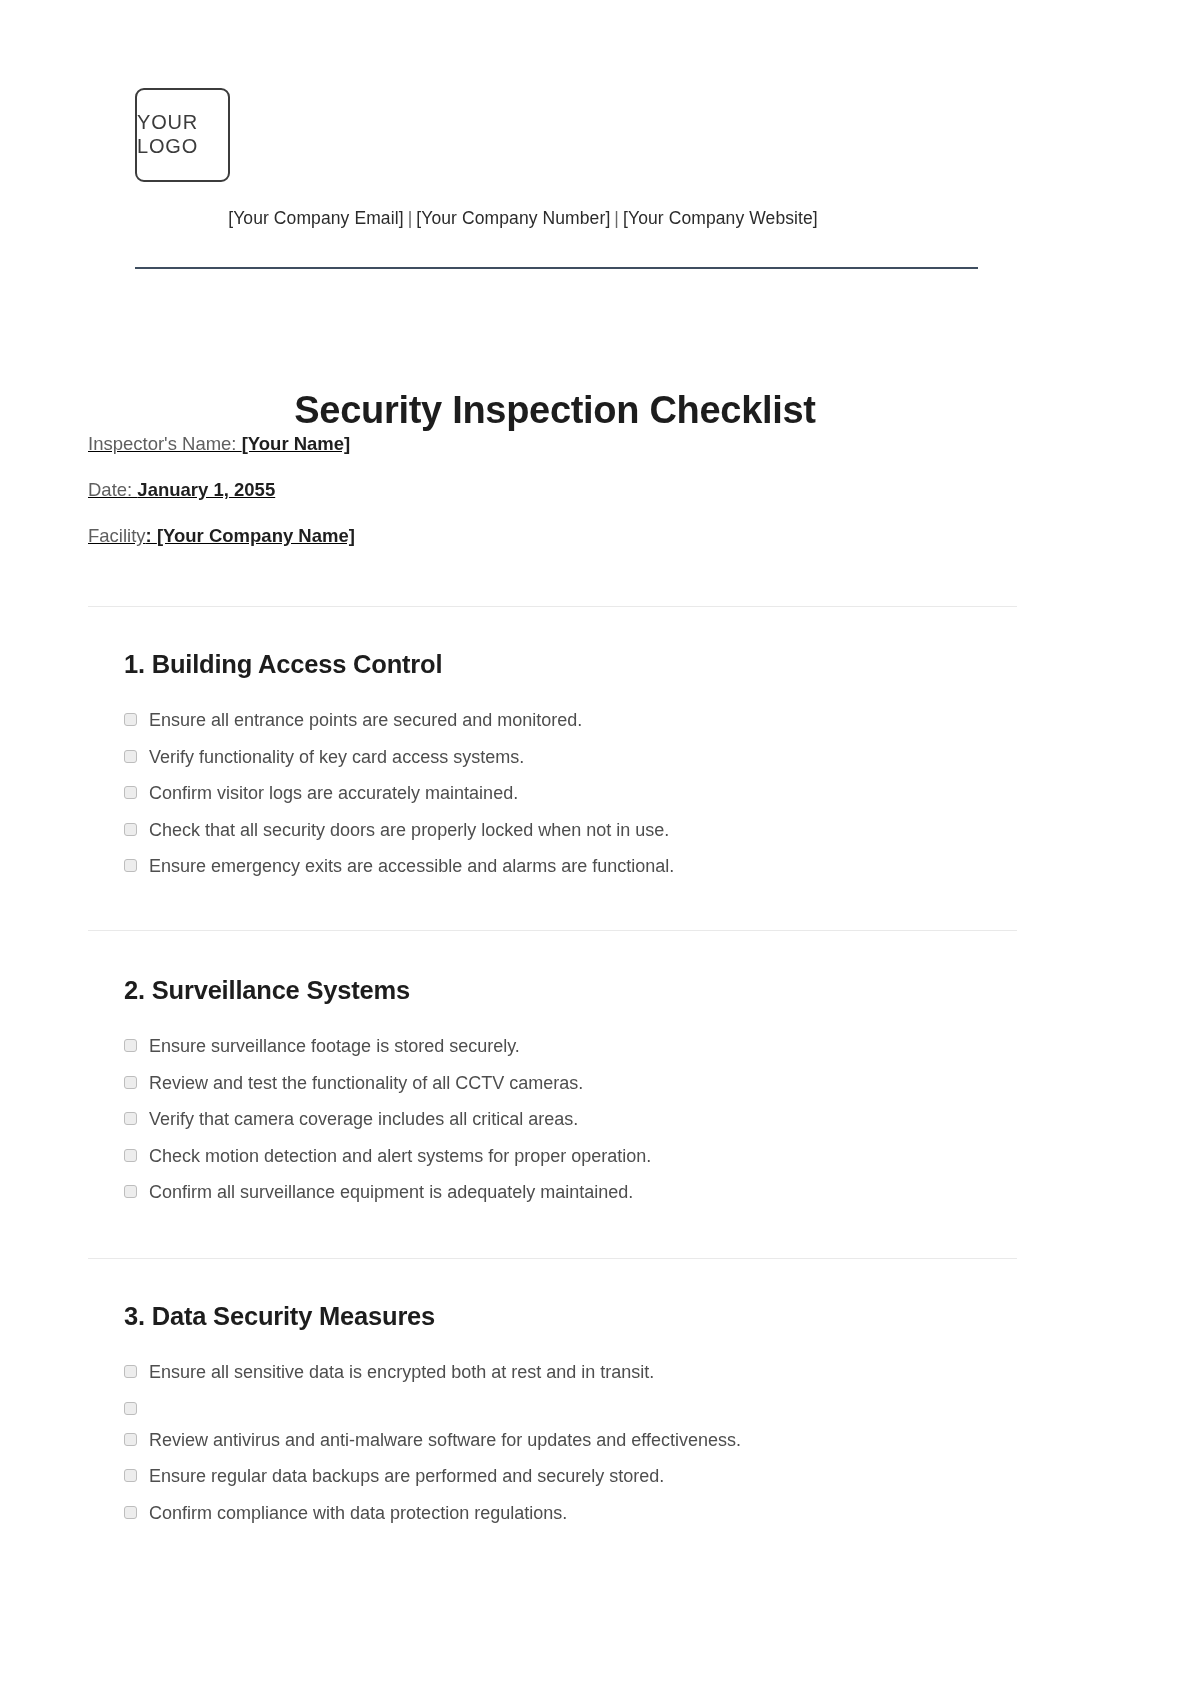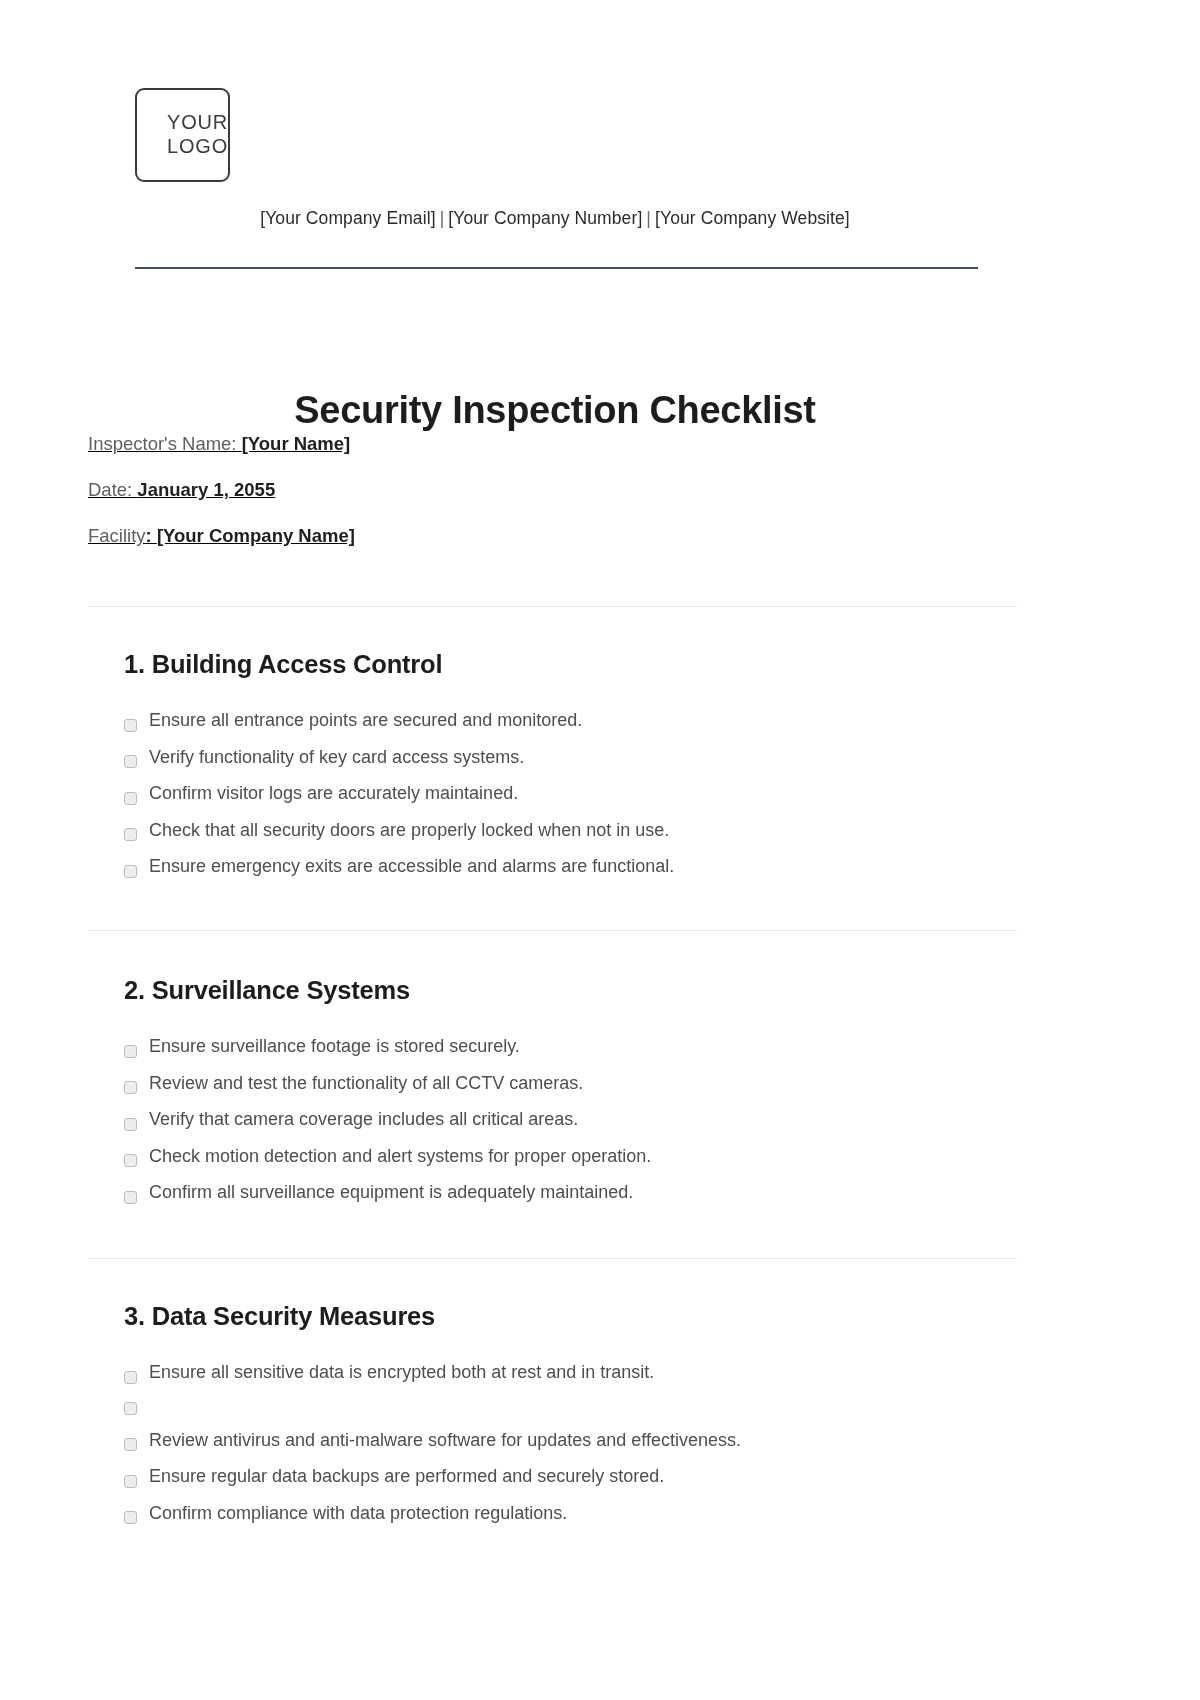--- a/index.html
+++ b/index.html
@@ -36,42 +36,41 @@
     position: absolute;
     left: 135px;
     top: 88px;
     width: 95px;
     height: 94px;
     border: 2px solid #3c3c3c;
     border-radius: 9px;
     box-sizing: border-box;
     display: flex;
     flex-direction: column;
-    align-items: flex-end;
+    align-items: flex-start;
     justify-content: center;
     line-height: 1.18;
   }
   .logo-line {
     font-size: 20px;
     letter-spacing: 0.8px;
     color: #3c3c3c;
     font-weight: 400;
   }
 
   .contact-line {
     position: absolute;
     left: 0;
     top: 208px;
     width: 1046px;
     text-align: center;
     font-size: 17.5px;
     color: #2b2b2b;
     letter-spacing: 0.1px;
     white-space: nowrap;
-    padding-left: 32px;
   }
   .contact-sep {
     color: #6a6a6a;
     padding: 0 4px;
   }
 
   .header-rule {
     position: absolute;
     left: 135px;
     top: 267px;
@@ -145,21 +144,21 @@
     margin: 0 0 30px 0;
   }
 
   .check-list {
     list-style: none;
     margin: 0;
     padding: 0;
   }
   .check-item {
     display: flex;
-    align-items: flex-end;
+    align-items: flex-start;
     margin-bottom: 14px;
   }
   .checkbox {
     width: 13px;
     height: 13px;
     min-width: 13px;
     margin-top: 4px;
     margin-right: 12px;
     border: 1px solid #bdbdbd;
     border-radius: 3px;

